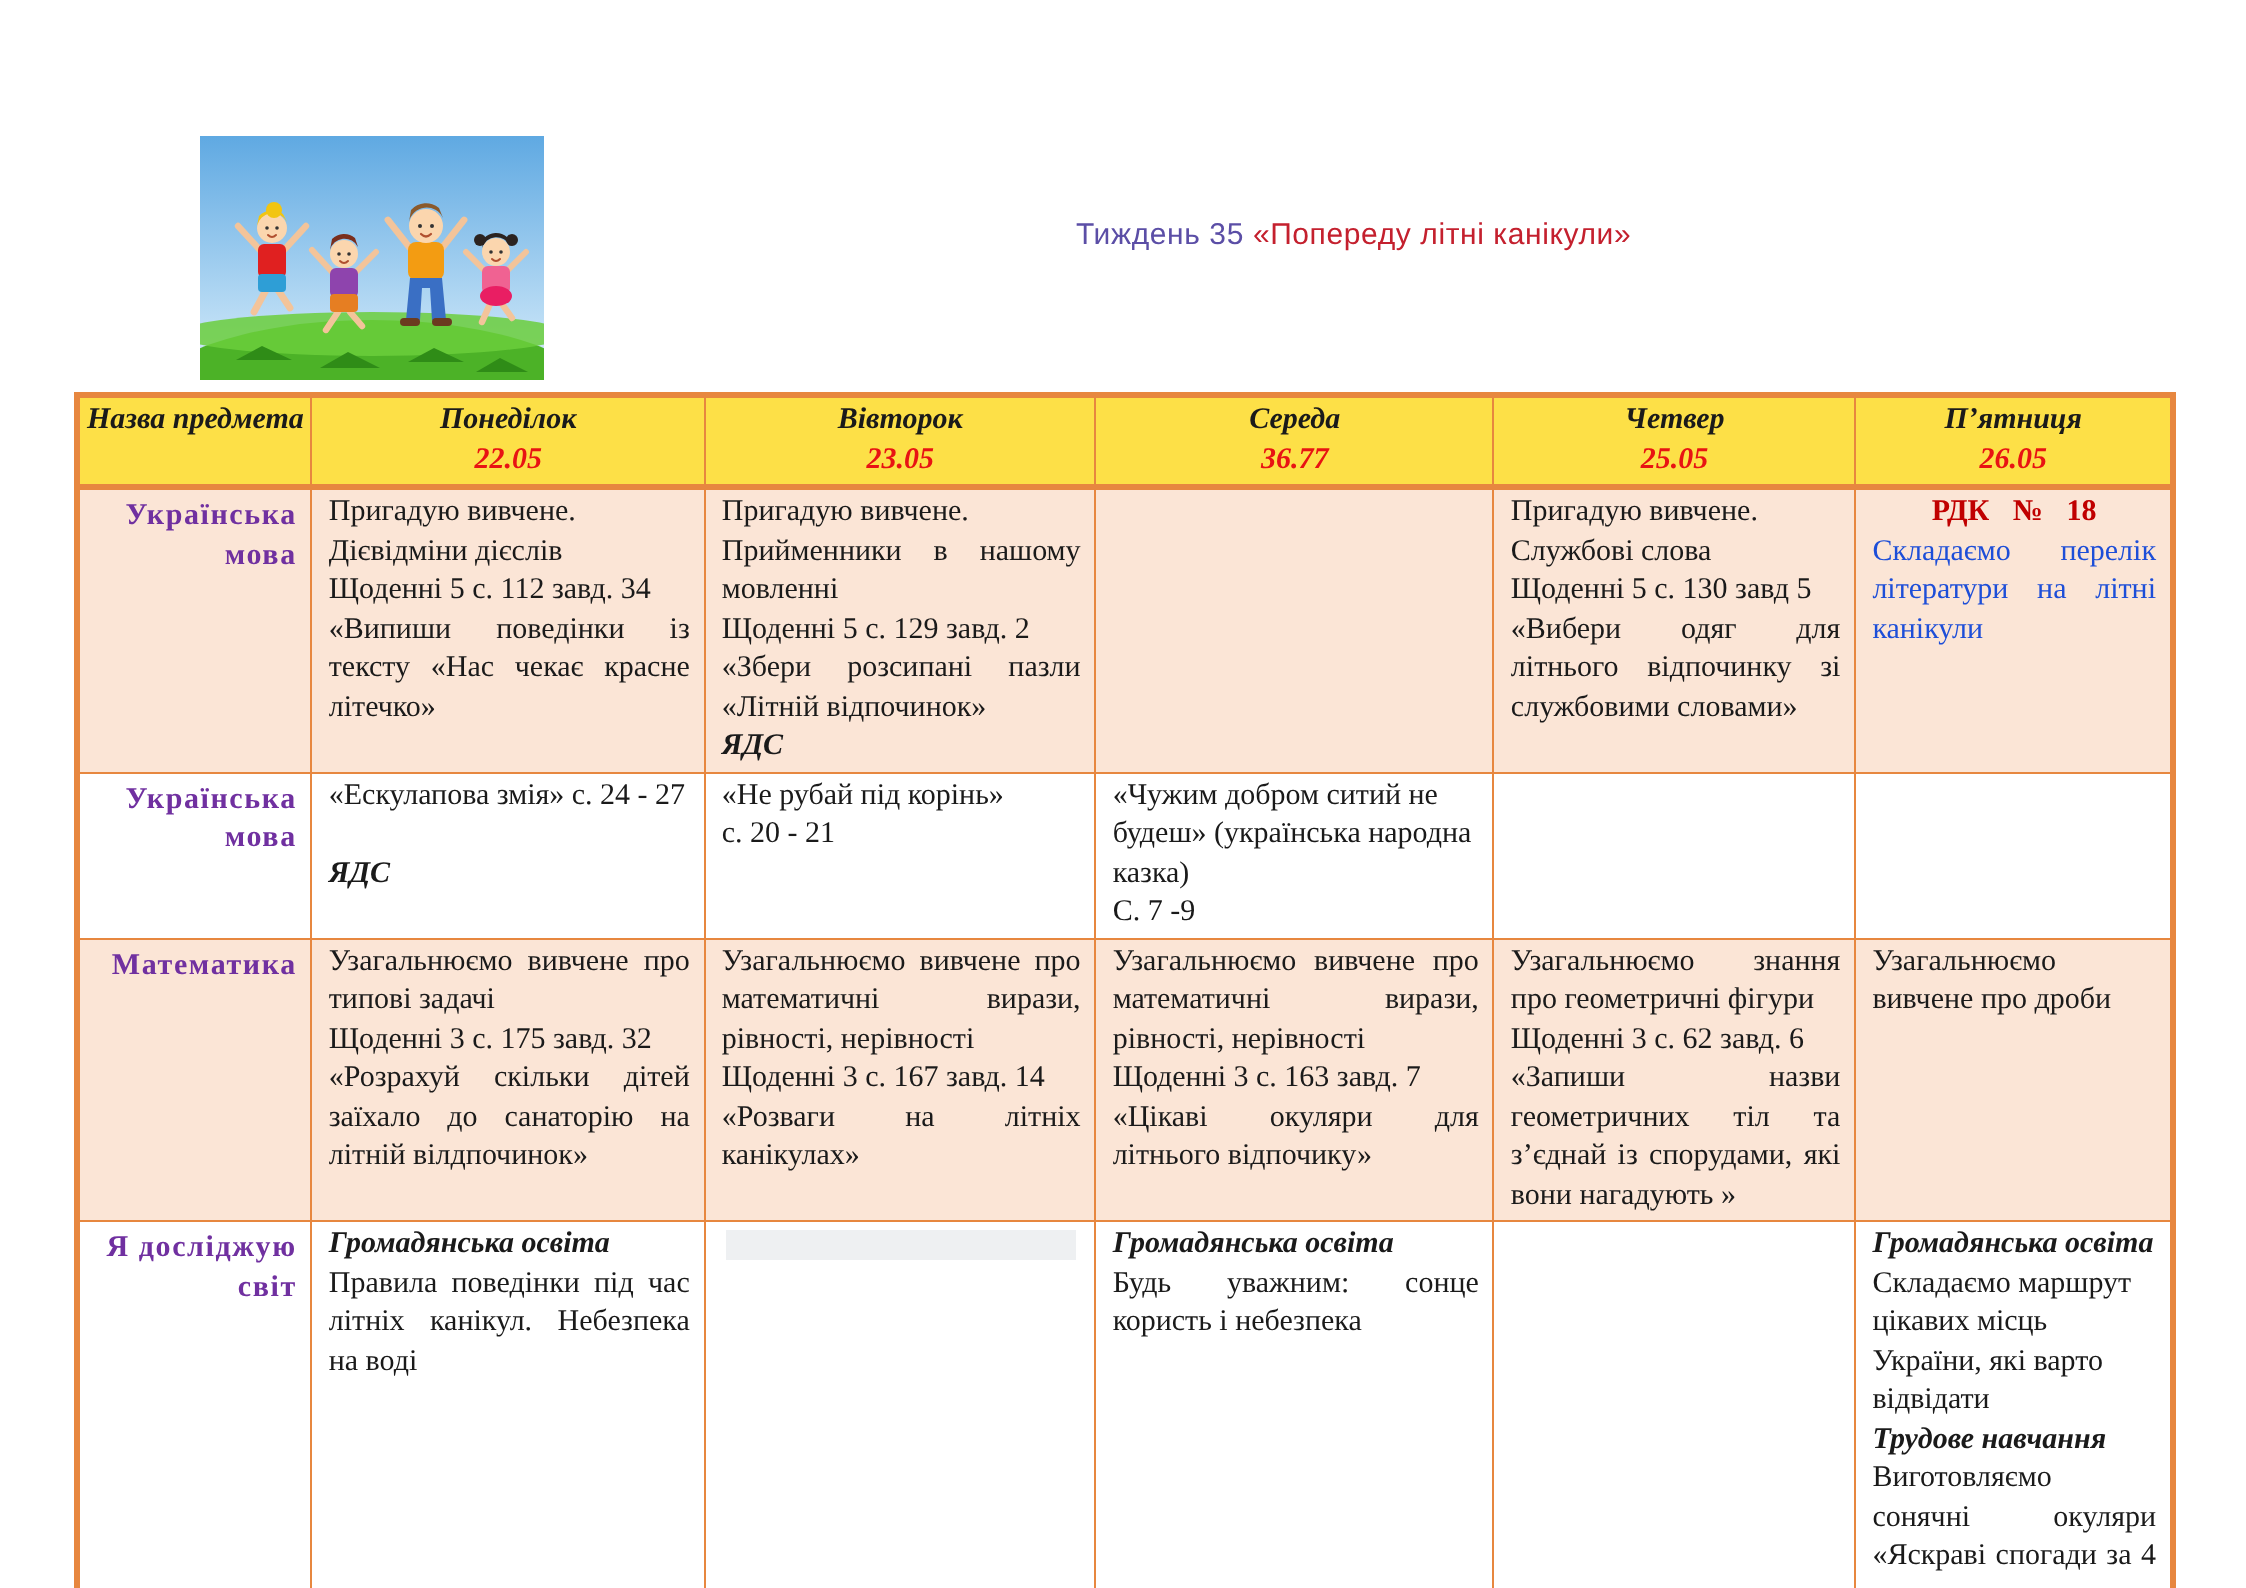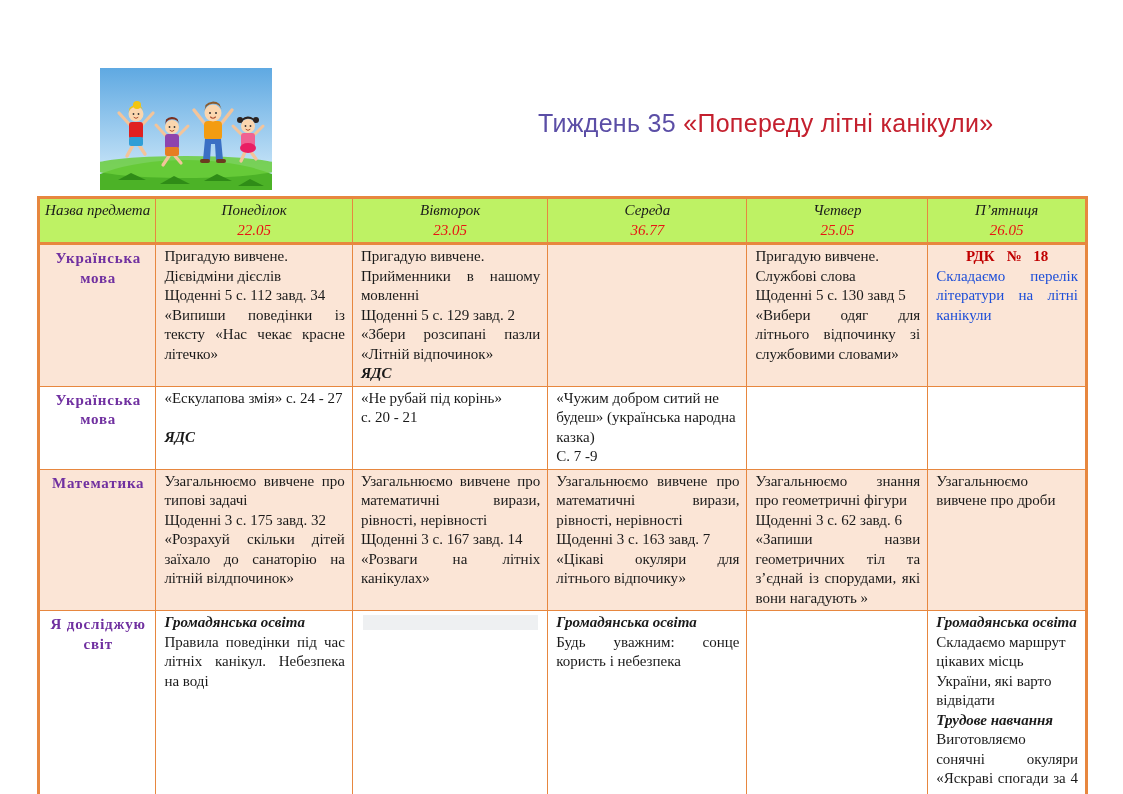--- a/index.html
+++ b/index.html
@@ -6,52 +6,52 @@
   body{
     width:1123px;height:794px;background:#ffffff;position:relative;
     font-family:"Liberation Serif", serif;color:#1a1a1a;overflow:hidden;
   }
   .illustration{
     position:absolute;left:100px;top:68px;width:172px;height:122px;display:block;
   }
   .page-title{
     position:absolute;left:538px;top:109px;
     font-family:"Liberation Sans", sans-serif;
-    font-size:25px;letter-spacing:.3px;white-space:nowrap;
+    font-size:15px;letter-spacing:.3px;white-space:nowrap;
   }
   .page-title .week{color:#5B4EA6;}
   .page-title .theme{color:#C4202E;}
 
   table.plan{
     position:absolute;left:37px;top:196px;width:1051px;
     border-collapse:collapse;table-layout:fixed;
     border:3px solid #E7873F;
   }
   .plan th,.plan td{
     border:1.6px solid #E7873F;
     vertical-align:top;
     padding:2px 7px 2px 8px;
     font-size:15px;line-height:1.3;
     overflow:hidden;
   }
   .plan thead th{
-    font-weight:normal;font-style:italic;text-align:center;
+    font-weight:bold;font-style:italic;text-align:center;
     padding:2px 2px;border-bottom-width:3px;
-    background:#bef264;
+    background:#fde047;
   }
   .plan thead tr{height:40px;}
   .day-date{color:#E81313;text-align:center;}
   tbody tr:nth-child(1){height:116px;}
   tbody tr:nth-child(2){height:83px;}
   tbody tr:nth-child(3){height:125px;}
   tbody tr:nth-child(4){height:158px;}
   tbody tr:nth-child(5){height:39px;}
   tr.shaded td{background:#FBE5D6;}
   td.subject{
-    color:#7030A0;font-weight:bold;text-align:center;
+    color:#7030A0;font-weight:bold;text-align:right;
     letter-spacing:.8px;padding-top:4px;
   }
   .plan p{margin:0;}
   .t-n{font-style:normal;}
   .t-i{}
   .t-bi{font-style:italic;font-weight:bold;}
   .t-rb{color:#C00000;font-weight:bold;text-align:center !important;word-spacing:8px;}
   .t-r{color:#1d4ed8;}
   .al-l{text-align:left;}
   .al-j{text-align:justify;}

